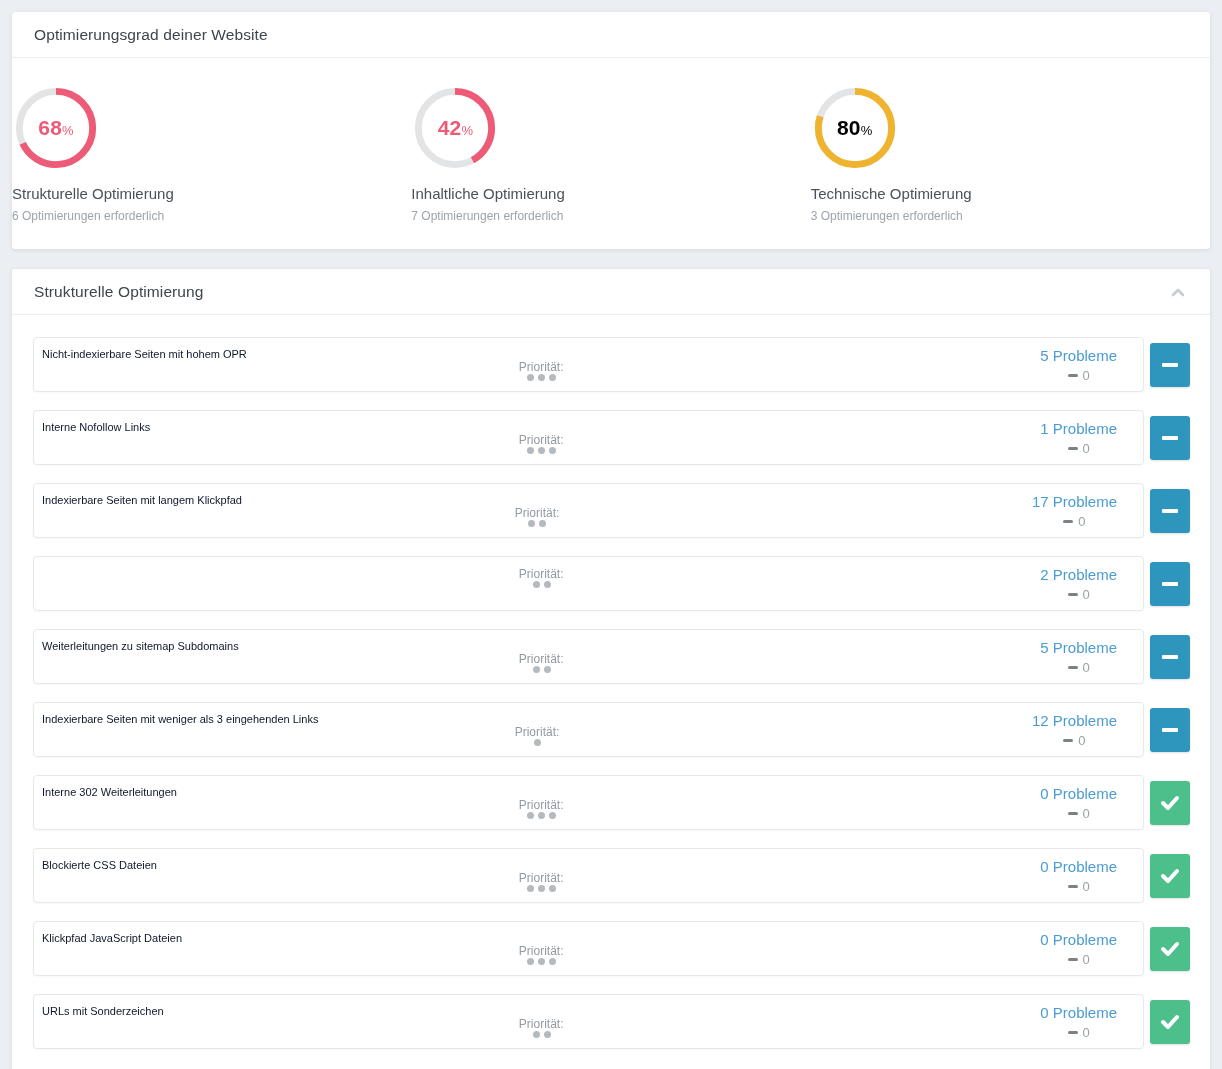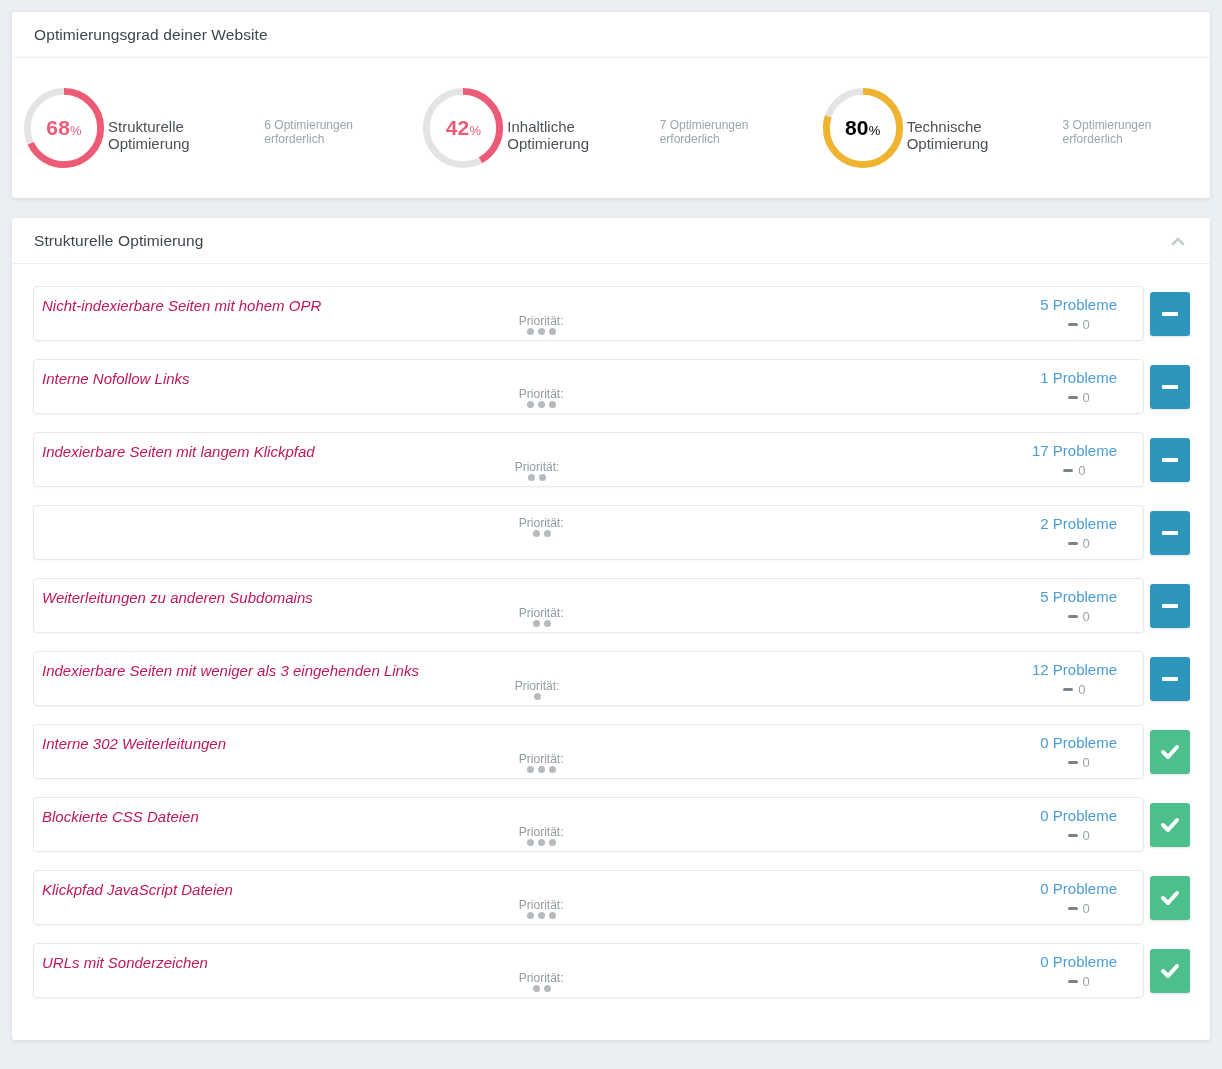--- a/index.html
+++ b/index.html
@@ -24,21 +24,21 @@
     font-size: 15.5px; font-weight: 400; color: #3f454d;
     letter-spacing: 0.1px;
   }
 
   
   .overview { margin-bottom: 20px; }
   .gauges-row {
     display: flex; padding: 26px 0 26px 0;
   }
   .gauge-col {
-    flex: 1; display: flex; flex-direction: row; align-items: center; padding-left: 8px;
+    flex: 1; display: flex; flex-direction: column; align-items: flex-start;
   }
   .gauge-wrap { position: relative; width: 88px; height: 88px; }
   .gauge-wrap svg { display: block; width: 88px; height: 88px; }
   .gauge-num-wrap {
     position: absolute; inset: 0;
     display: flex; align-items: center; justify-content: center;
   }
   .gauge-num { font-size: 21px; font-weight: 700; letter-spacing: 0.2px; }
   .gauge-unit { font-size: 13px; font-weight: 400; margin-top: 4px; }
   .gauge-label { margin-top: 13px; font-size: 15px; color: #4b5158; }
@@ -54,21 +54,21 @@
     background: #fff;
     border: 1px solid #e6e9ec;
     border-radius: 4px;
     box-shadow: 0 1px 2px rgba(40,50,60,0.04);
     height: 55px;
     display: flex; align-items: stretch;
     padding: 8px 26px 8px 8px;
     cursor: pointer;
   }
   .row-main { flex: 1; display: flex; flex-direction: column; justify-content: space-between; padding: 2px 0 3px 0; }
-  .row-title { font-size: 15px; color: #be185d; font-style: italic; }
+  .row-title { font-size: 11px; color: #0f172a; }
   .row-priority { display: flex; align-items: center; font-size: 12px; color: #939aa1; flex-direction: column; }
   .dots { display: inline-flex; margin-left: 5px; }
   .dot { width: 7px; height: 7px; border-radius: 50%; background: #b5babf; margin-right: 4px; display: inline-block; }
 
   .row-right {
     display: flex; flex-direction: column; align-items: center; justify-content: center;
   }
   .problems-link { font-size: 15px; color: #4a9cd3; cursor: pointer; }
   .resolved-line { display: flex; align-items: center; margin-top: 4px; }
   .dash-ico { width: 10px; height: 3px; border-radius: 2px; background: #7c8186; margin-right: 5px; }
@@ -255,21 +255,21 @@
     </div>
     <button class="row-btn open">
       <span class="minus-bar"></span>
 
     </button>
   </div>
 
   <div class="row-line">
     <div class="row-card">
       <div class="row-main">
-        <div class="row-title">Weiterleitungen zu anderen Subdomains</div>
+        <div class="row-title">Weiterleitungen zu sitemap Subdomains</div>
         <div class="row-priority">
           <span>Priorität:</span>
           <span class="dots">
                     <span class="dot"></span>
                     <span class="dot"></span>
                   </span>
         </div>
       </div>
       <div class="row-right">
         <span class="problems-link">5 Probleme</span>

